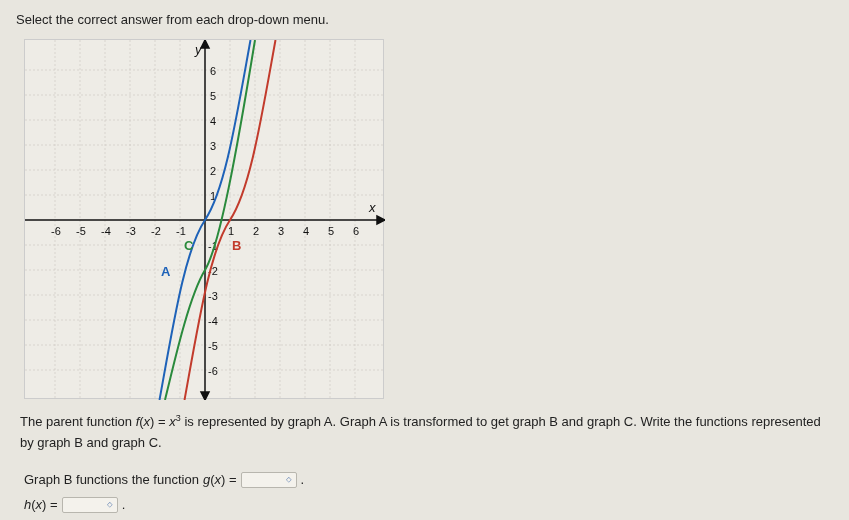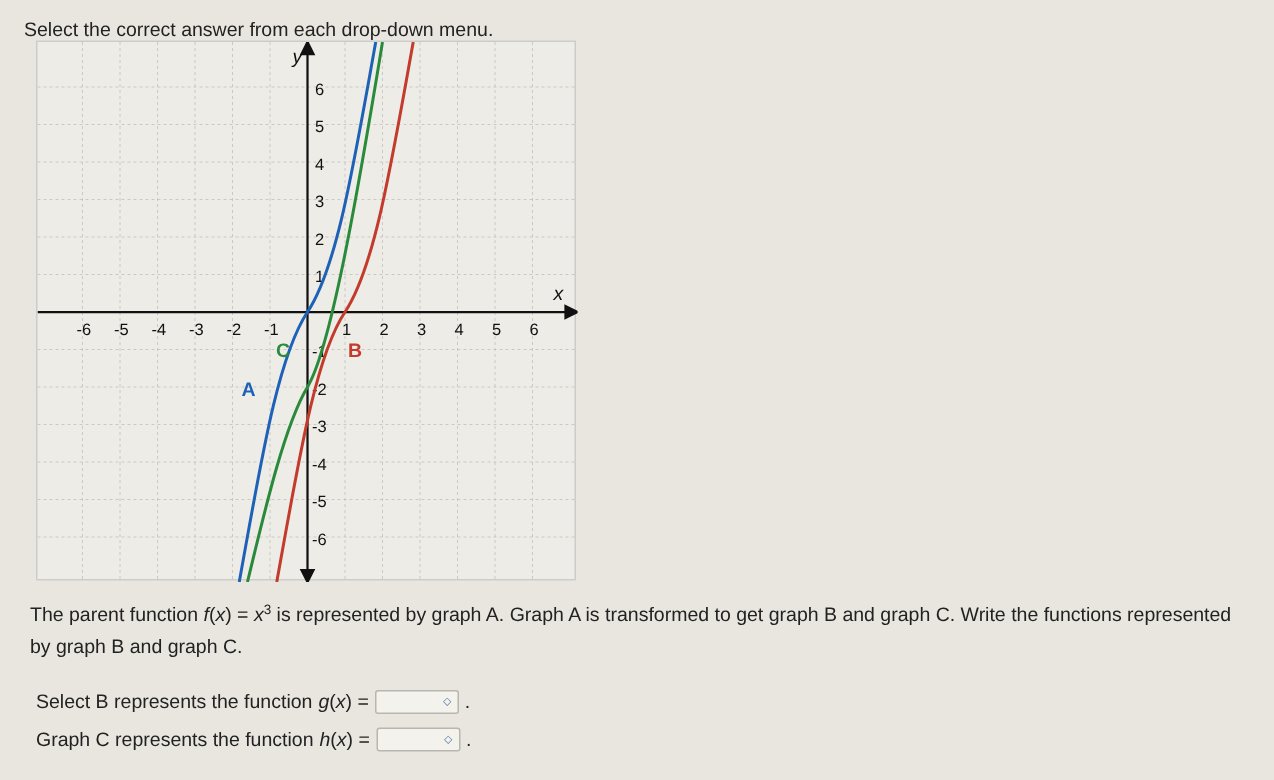--- a/index.html
+++ b/index.html
@@ -7,20 +7,21 @@
       font-family: Arial, sans-serif;
       background: #e8e6df;
       width: 849px;
       height: 520px;
       padding: 12px 16px;
       color: #222;
       font-size: 13px;
       overflow: hidden;
     }
     .instruction {
+      margin-bottom: 12px;
       font-size: 13px;
     }
     .graph-wrap {
       width: 360px;
       height: 360px;
       background: #eeece6;
       border: 1px solid #ccc;
       position: relative;
       margin-bottom: 12px;
       margin-left: 8px;
@@ -146,28 +147,27 @@
     <text x="159" y="210" font-size="13" font-weight="bold" fill="#2a8a3c">C</text>
   </svg>
 </div>
 
 <div class="question">
   The parent function <span class="func-label">f</span>(<span class="func-label">x</span>) = <span class="func-label">x</span><span class="sup">3</span> is represented by graph A. Graph A is transformed to get graph B and graph C. Write the functions represented by graph B and graph C.
 </div>
 
 <div class="answers">
   <div class="eq-row">
-    <span>Select B represents the function </span>
+    <span>Graph B functions the function </span>
     <span><span class="func-label">g</span>(<span class="func-label">x</span>) =</span>
     <span class="select-box">
       <span class="select-arrows">⬦</span>
     </span>
     <span>.</span>
   </div>
   <div class="eq-row">
-    <span>Graph C represents the function </span>
     <span><span class="func-label">h</span>(<span class="func-label">x</span>) =</span>
     <span class="select-box">
       <span class="select-arrows">⬦</span>
     </span>
     <span>.</span>
   </div>
 </div>
 
 </body></html>

